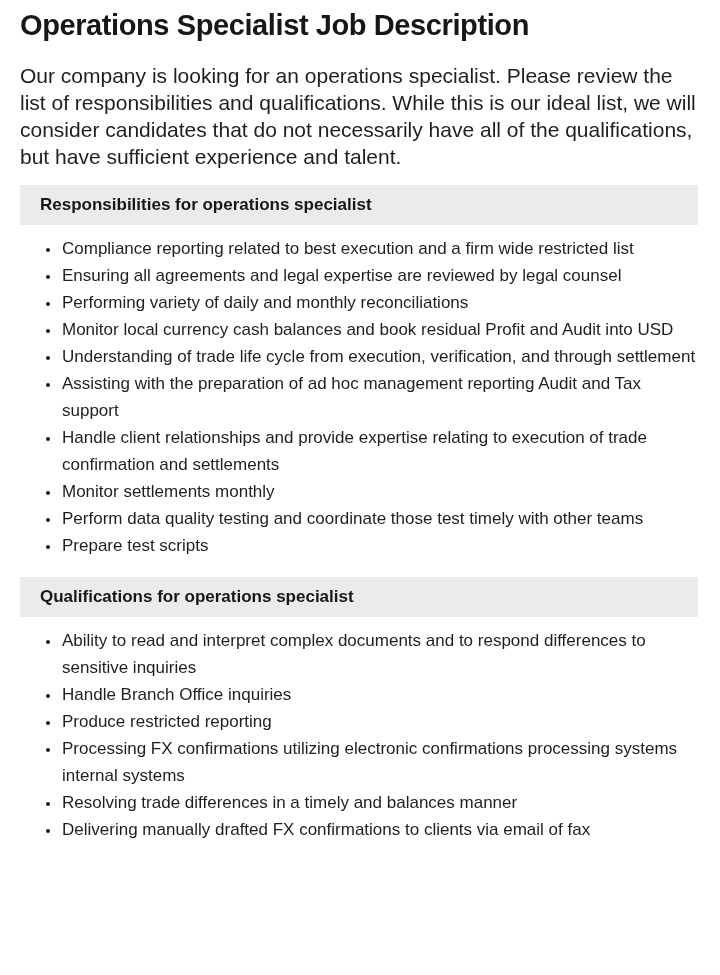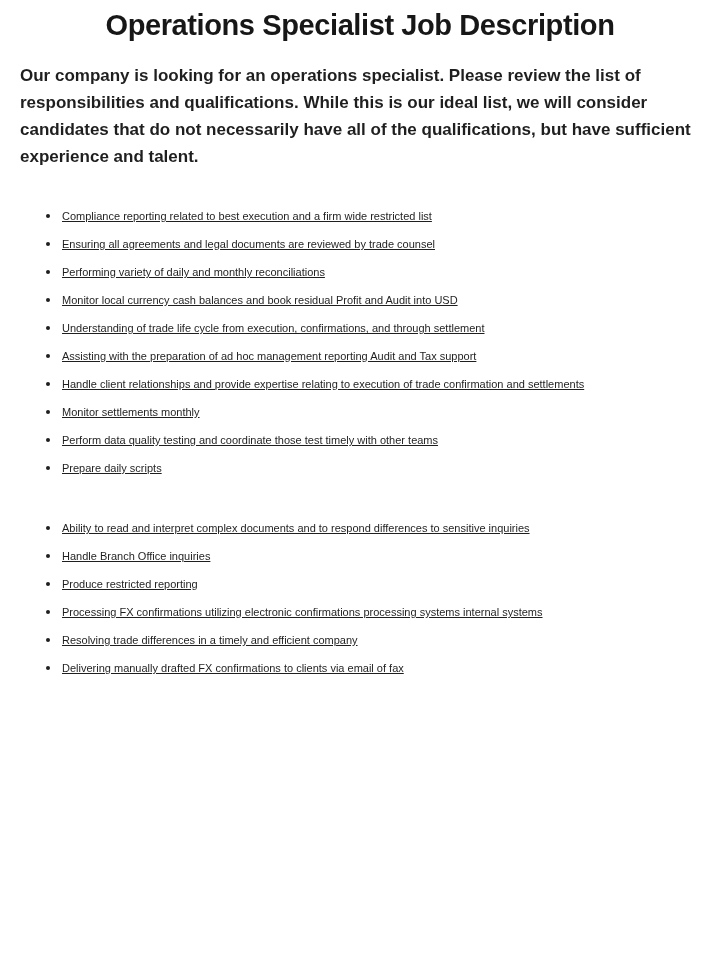--- a/index.html
+++ b/index.html
@@ -21,88 +21,87 @@
     padding: 6px 0 20px 0;
     background: #ffffff;
   }
   .doc-title {
     margin: 0;
     padding: 2px 20px 0 20px;
     font-size: 29px;
     line-height: 34px;
     font-weight: 700;
     letter-spacing: -0.4px;
-    text-align: center;
     color: #171717;
   }
   .intro {
     margin: 20px 20px 0 20px;
-    font-size: 17px;
+    font-size: 21px;
     line-height: 27px;
     color: #1f1f1f;
-    font-weight: bold;
   }
   .section { margin-top: 15px; }
   .section-header {
     margin: 0 22px 0 20px;
     background: #ebebeb;
     height: 40px;
     line-height: 40px;
     padding: 0 20px;
     font-size: 17px;
     font-weight: 700;
     color: #171717;
     white-space: nowrap;
     overflow: hidden;
   }
   .section-list {
-    margin: 32px 20px 18px 20px;
+    margin: 10px 20px 18px 20px;
     padding: 0 0 0 41px;
-    font-size: 11px;
+    font-size: 17px;
     line-height: 27px;
     color: #1f1f1f;
-    text-decoration: underline;
   }
   .section-list li {
     margin: 0;
     padding-left: 1px;
   }
   .section-list li::marker {
     font-size: 14px;
     color: #1f1f1f;
   }
 </style>
 </head>
 <body>
 
 <div class="page">
   <h1 class="doc-title">Operations Specialist Job Description</h1>
 
   <p class="intro">Our company is looking for an operations specialist. Please review the list of responsibilities and qualifications. While this is our ideal list, we will consider candidates that do not necessarily have all of the qualifications, but have sufficient experience and talent.</p>
 
   <div id="sections-container">
   <div class="section">
+    <div class="section-header">Responsibilities for operations specialist</div>
     <ul class="section-list">
           <li>Compliance reporting related to best execution and a firm wide restricted list</li>
-          <li>Ensuring all agreements and legal documents are reviewed by trade counsel</li>
+          <li>Ensuring all agreements and legal expertise are reviewed by legal counsel</li>
           <li>Performing variety of daily and monthly reconciliations</li>
           <li>Monitor local currency cash balances and book residual Profit and Audit into USD</li>
-          <li>Understanding of trade life cycle from execution, confirmations, and through settlement</li>
+          <li>Understanding of trade life cycle from execution, verification, and through settlement</li>
           <li>Assisting with the preparation of ad hoc management reporting Audit and Tax support</li>
           <li>Handle client relationships and provide expertise relating to execution of trade confirmation and settlements</li>
           <li>Monitor settlements monthly</li>
           <li>Perform data quality testing and coordinate those test timely with other teams</li>
-          <li>Prepare daily scripts</li>
+          <li>Prepare test scripts</li>
         </ul>
   </div>
 
   <div class="section">
+    <div class="section-header">Qualifications for operations specialist</div>
     <ul class="section-list">
           <li>Ability to read and interpret complex documents and to respond differences to sensitive inquiries</li>
           <li>Handle Branch Office inquiries</li>
           <li>Produce restricted reporting</li>
           <li>Processing FX confirmations utilizing electronic confirmations processing systems internal systems</li>
-          <li>Resolving trade differences in a timely and efficient company</li>
+          <li>Resolving trade differences in a timely and balances manner</li>
           <li>Delivering manually drafted FX confirmations to clients via email of fax</li>
         </ul>
   </div>
 </div>
 </div>
 
 </body></html>

